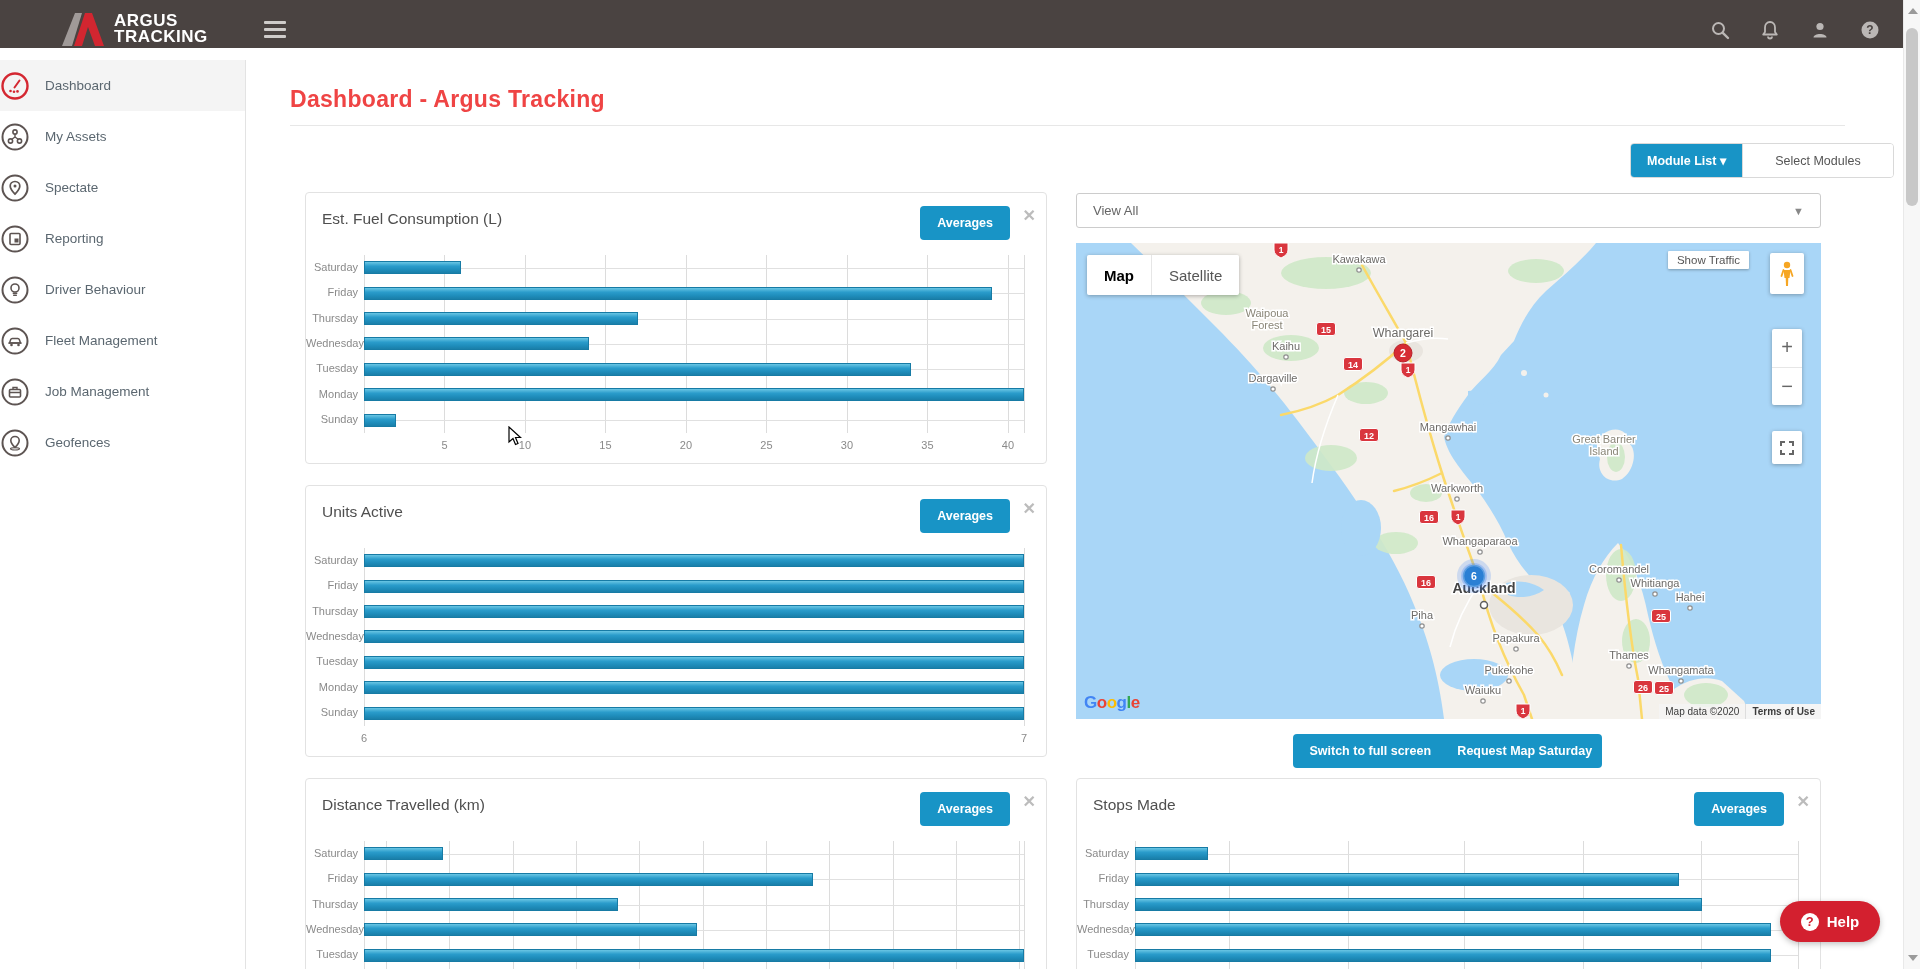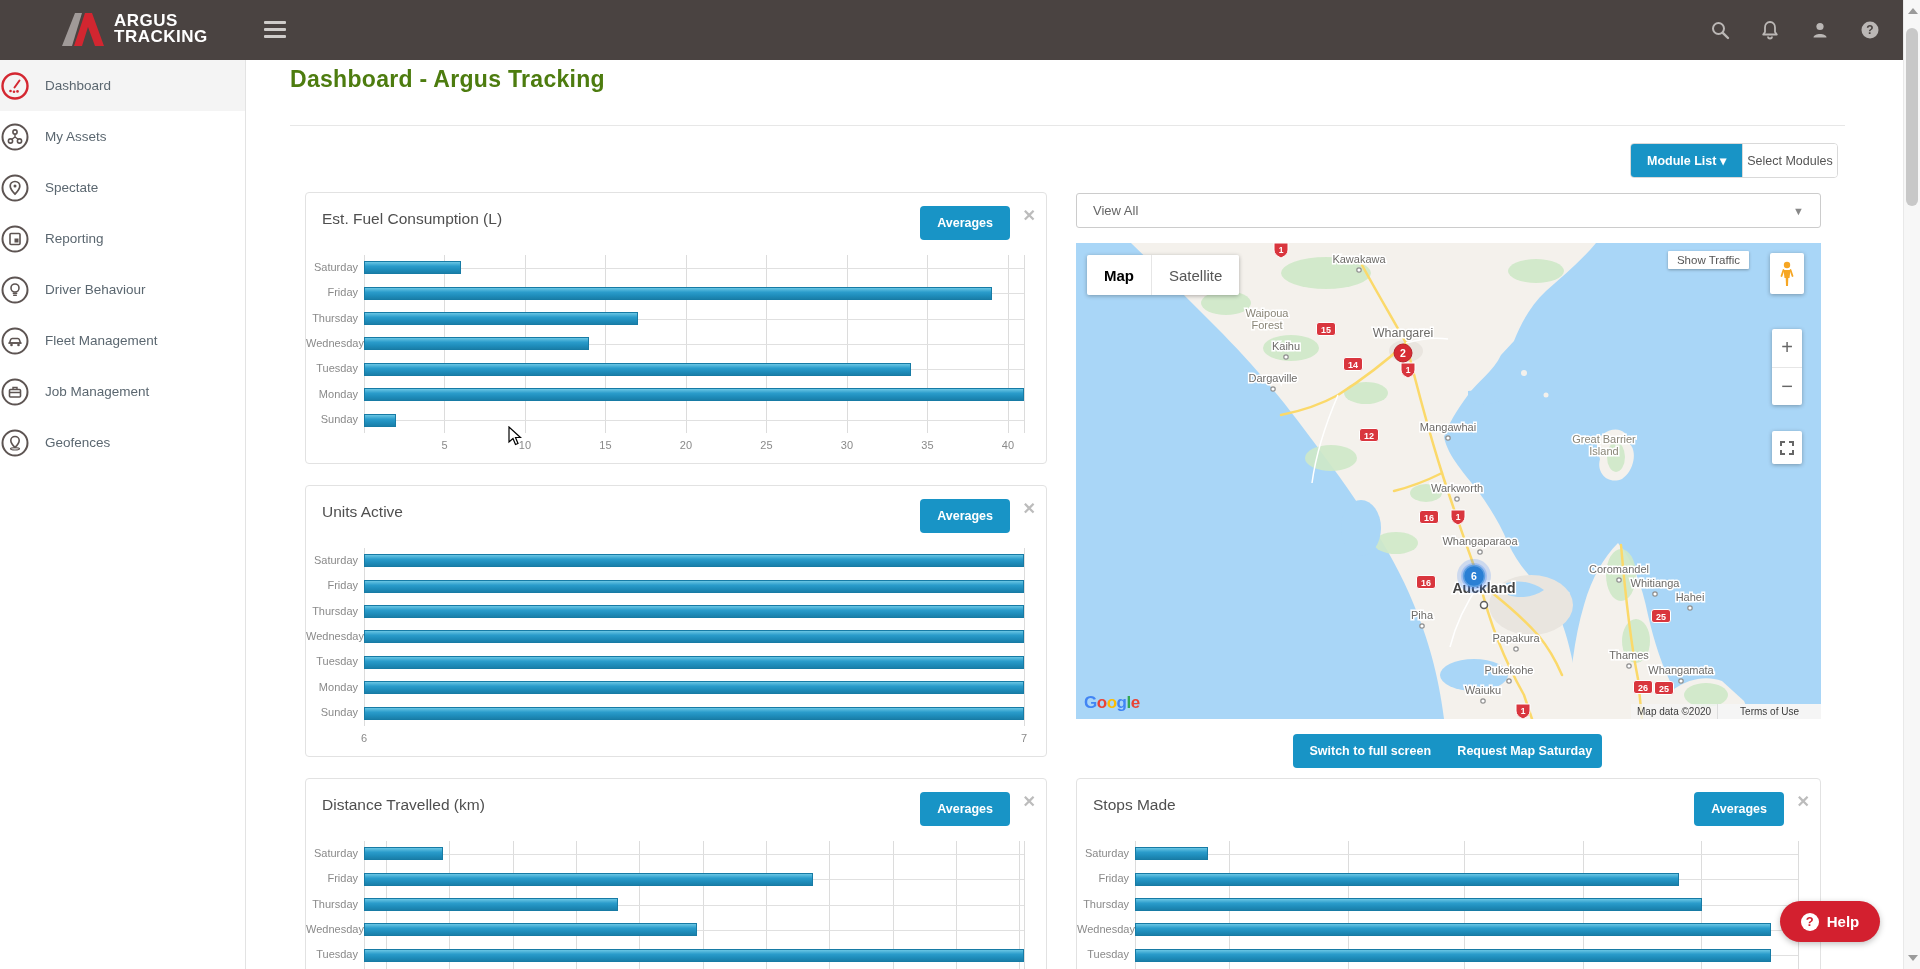--- a/index.html
+++ b/index.html
@@ -1,21 +1,21 @@
 <!DOCTYPE html>
 <html><head>
 <meta charset="utf-8">
 <style>
   * { margin:0; padding:0; box-sizing:border-box; }
   html,body { width:1920px; height:969px; overflow:hidden; background:#fff;
               font-family:"Liberation Sans", sans-serif; }
   body { position:relative; }
 
   
-  .navbar { position:absolute; left:0; top:0; width:1920px; height:60px; background:#4a4341; z-index:20; }
+  .navbar { position:absolute; left:0; top:0; width:1920px; height:48px; background:#4a4341; z-index:20; }
   .logo { position:absolute; left:60px; top:10px; display:flex; align-items:center; gap:8px; }
   .logo-text { color:#fff; font-weight:bold; font-size:17px; line-height:16px; letter-spacing:.5px; }
   .hamburger { position:absolute; left:262px; top:17px; width:26px; height:26px; cursor:pointer; }
   .hamburger span { display:block; height:3px; background:#cfccca; margin:4px 2px; border-radius:1px; }
   .nav-icons { position:absolute; right:40px; top:0; height:60px; display:flex; align-items:center; gap:30px; }
   .nav-ic { width:20px; height:20px; cursor:pointer; opacity:.85; }
 
   
   .scrollbar { position:absolute; right:0; top:0; width:17px; height:969px; background:#f7f7f7;
                border-left:1px solid #e9e9e9; z-index:50; }
@@ -26,30 +26,30 @@
 
   
   .sidebar { position:absolute; left:0; top:60px; width:246px; height:909px; background:#fff;
              border-right:1px solid #e3e3e3; z-index:10; }
   .side-item { height:51px; display:flex; align-items:center; gap:15px; padding-left:0;
                color:#5b6770; font-size:13.5px; cursor:pointer; }
   .side-item.active { background:#f4f4f4; }
   .side-ic { width:30px; height:30px; flex:0 0 30px; }
 
   
-  .page-title { position:absolute; left:290px; top:66px; font-size:23px; color:#4d7c0f; letter-spacing:.3px; }
+  .page-title { position:absolute; left:290px; top:86px; font-size:23px; color:#ef4444; letter-spacing:.3px; }
   .header-rule { position:absolute; left:290px; top:125px; width:1555px; height:1px; background:#e7e7e7; }
 
   
   .module-group { position:absolute; left:1630px; top:143px; height:35px; display:flex; border-radius:4px;
                   overflow:hidden; border:1px solid #d9d9d9; }
   .btn-modlist { background:#1894c6; color:#fff; border:none; font-size:12.5px; font-weight:bold;
                  padding:0 16px; cursor:pointer; font-family:inherit; }
   .btn-selmod  { background:#fff; color:#555; border:none; border-left:1px solid #d9d9d9; font-size:12.5px;
-                 padding:0 4px; cursor:pointer; font-family:inherit; }
+                 padding:0 32px; cursor:pointer; font-family:inherit; }
 
   
   .panel { position:absolute; width:742px; height:272px; background:#fff; border:1px solid #e2e2e2;
            border-radius:4px; }
   .panel.right { width:745px; }
   .panel-title { position:absolute; left:16px; top:17px; font-size:15.5px; color:#4f4f4f; }
   .avg-btn { position:absolute; right:36px; top:13px; height:34px; padding:0 17px; background:#1894c6;
              color:#fff; border:none; border-radius:4px; font-size:12.5px; font-weight:bold;
              cursor:pointer; font-family:inherit; }
   .close-x { position:absolute; right:10px; top:15px; color:#bcbcbc; font-size:16px; font-weight:bold;
@@ -85,21 +85,21 @@
   .zoom-box { position:absolute; right:19px; top:86px; width:30px; height:76px; background:#fff; border-radius:2px;
               box-shadow:0 1px 4px rgba(0,0,0,.3); display:flex; flex-direction:column; }
   .zoom-box div { flex:1; display:flex; align-items:center; justify-content:center; font-size:20px; color:#666; cursor:pointer; }
   .zoom-box .zin { border-bottom:1px solid #e6e6e6; }
   .fs-box { position:absolute; right:19px; top:188px; width:30px; height:33px; background:#fff; border-radius:2px;
             box-shadow:0 1px 4px rgba(0,0,0,.3); display:flex; align-items:center; justify-content:center; cursor:pointer; }
 
   .gmap-logo { position:absolute; left:8px; bottom:6px; font-size:17px; font-weight:bold; letter-spacing:-.5px; }
   .map-attr { position:absolute; right:0; bottom:0; display:flex; font-size:10px; color:#3c3c3c; }
   .map-attr .md { background:rgba(245,245,245,.8); padding:2px 6px; }
-  .map-attr .tou { background:#f5f5f5; padding:2px 22px; border-left:1px solid #ddd; cursor:pointer; }
+  .map-attr .tou { background:#f5f5f5; padding:2px 6px; border-left:1px solid #ddd; cursor:pointer;font-weight:bold; }
 
   .map-btnbar { position:absolute; left:1293px; top:734px; width:309px; height:34px; background:#1894c6;
                 border-radius:4px; display:flex; overflow:hidden; }
   .map-btnbar button { flex:1; background:transparent; border:none; color:#fff; font-size:12.5px; font-weight:bold;
                        cursor:pointer; font-family:inherit; }
 
   
   .help-btn { position:absolute; left:1780px; top:901px; width:100px; height:41px; background:#d3202f;
               border-radius:21px; display:flex; align-items:center; justify-content:center; gap:8px;
               color:#fff; font-size:15px; font-weight:bold; cursor:pointer; z-index:60;

